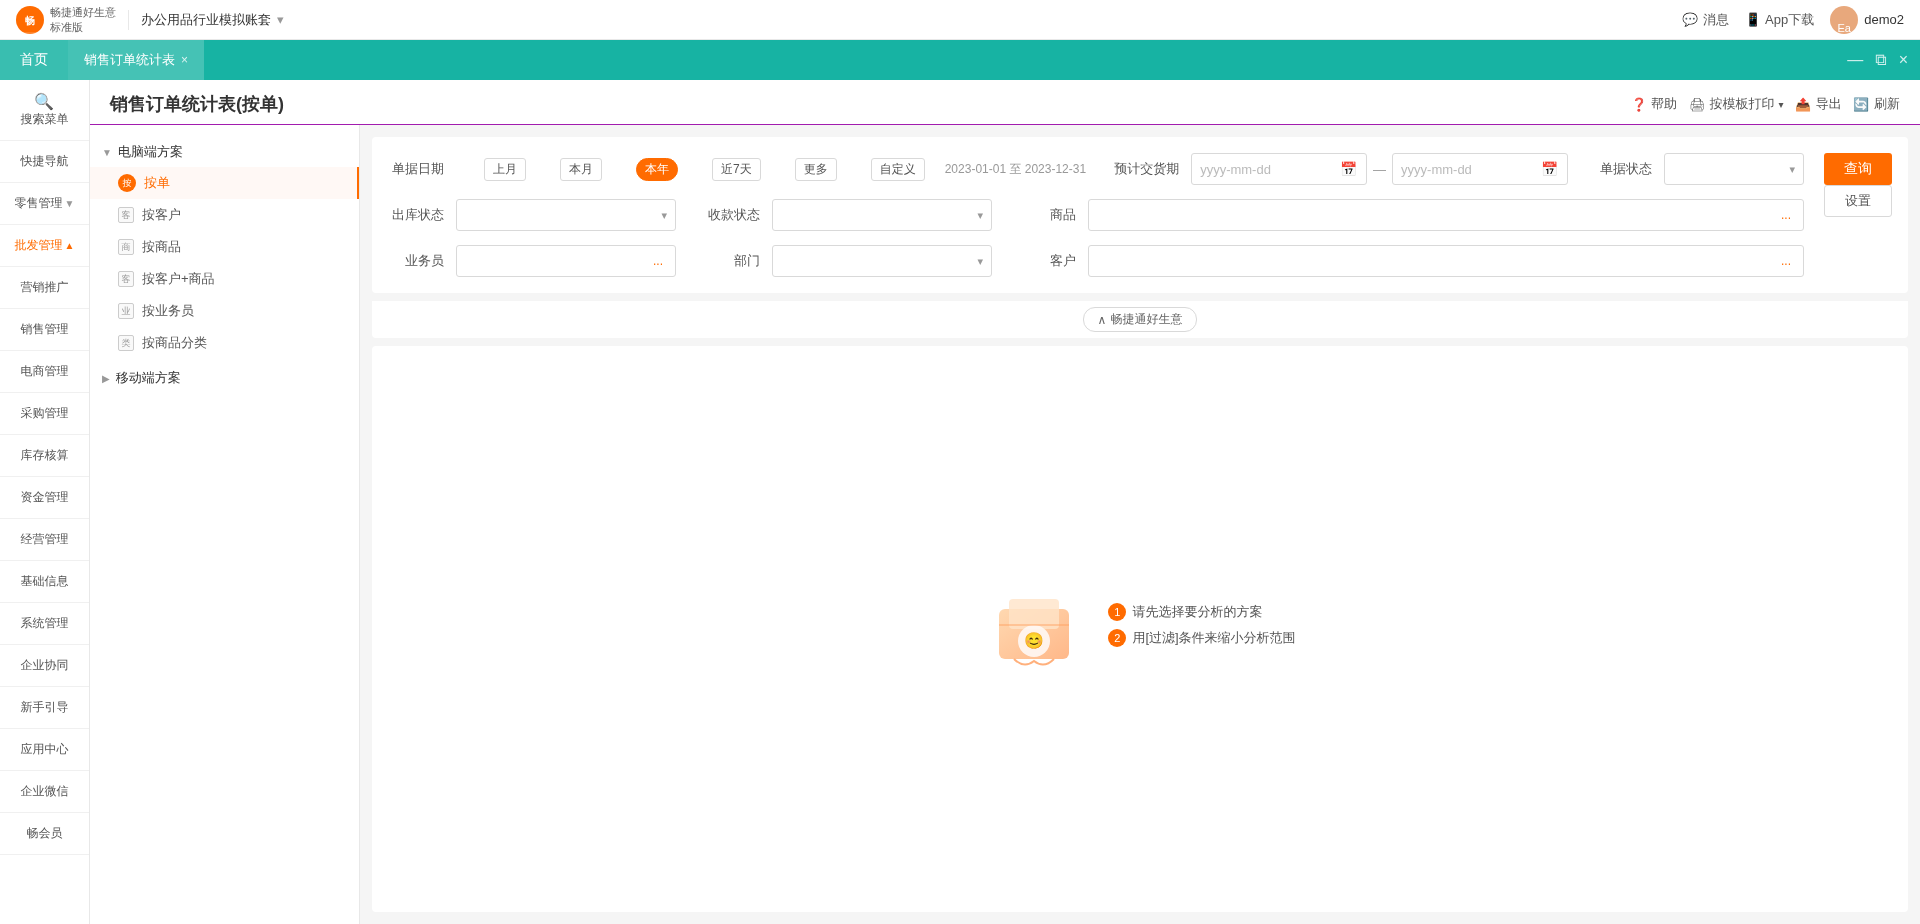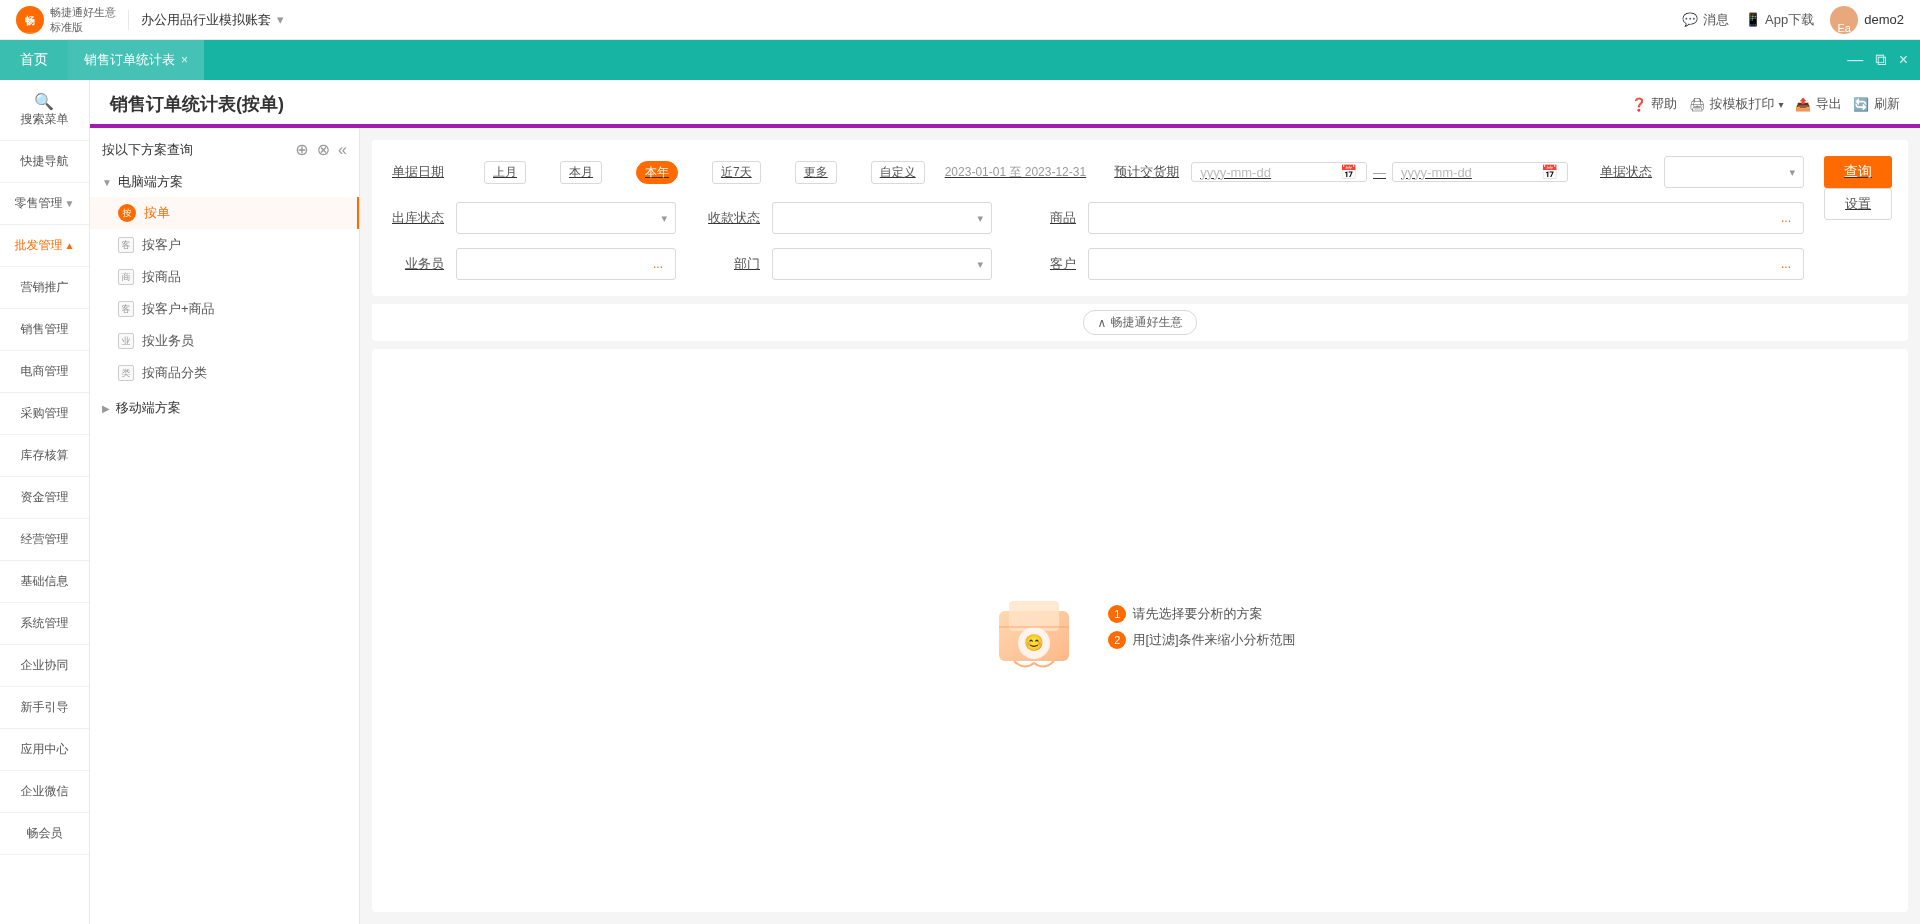--- a/index.html
+++ b/index.html
@@ -64,21 +64,21 @@
     .sidebar-item-with-arrow {
       display: flex; align-items: center; justify-content: center; gap: 2px;
     }
     .sidebar-item.active { color: #ff6b00; }
 
     
     .main-content { flex: 1; display: flex; flex-direction: column; overflow: hidden; }
 
     
     .page-header {
-      padding: 12px 20px 8px; background: #fff; border-bottom: 4px solid #a21caf;
+      padding: 12px 20px 8px; background: #fff; border-bottom: 1px solid #a21caf;
       display: flex; align-items: center; justify-content: space-between;
     }
     .page-title { font-size: 18px; font-weight: bold; color: #333; }
     .page-actions { display: flex; align-items: center; gap: 12px; }
     .page-action-btn {
       display: flex; align-items: center; gap: 4px; font-size: 13px; color: #555; cursor: pointer;
     }
 
     
     .content-area { flex: 1; display: flex; overflow: hidden; background: #f5f5f5; }
@@ -117,21 +117,21 @@
     .tree-item-icon-sq {
       width: 16px; height: 16px; border: 1px solid #ccc; border-radius: 2px;
       display: flex; align-items: center; justify-content: center; color: #999; font-size: 10px;
       background: #f9f9f9;
     }
 
     
     .right-panel { flex: 1; display: flex; flex-direction: column; overflow: hidden; padding: 12px; }
 
     
-    .filter-area { background: #fff; border-radius: 4px; padding: 16px; margin-bottom: 8px; text-decoration: underline; }
+    .filter-area { background: #fff; border-radius: 4px; padding: 16px; margin-bottom: 8px; }
     .filter-row { display: flex; align-items: center; gap: 12px; margin-bottom: 14px; }
     .filter-row:last-child { margin-bottom: 0; }
     .filter-label { font-size: 13px; color: #555; white-space: nowrap; min-width: 56px; text-align: right; }
     .filter-date-group { display: flex; align-items: center; gap: 6px; }
     .date-btn {
       padding: 2px 8px; font-size: 12px; border: 1px solid #d9d9d9; border-radius: 3px;
       cursor: pointer; background: #fff; color: #555; margin-left: 28px;
     }
     .date-btn.active { background: #ff6b00; color: #fff; border-color: #ff6b00; border-radius: 12px; }
     .date-range-text { font-size: 12px; color: #999; }
@@ -141,21 +141,21 @@
       display: flex; align-items: center; justify-content: space-between; position: relative;
     }
     .select-arrow { position: absolute; right: 8px; top: 50%; transform: translateY(-50%); color: #999; font-size: 11px; }
     .filter-more-btn {
       color: #ff6b00; cursor: pointer; font-size: 12px; padding: 0 4px;
     }
     .date-picker-group {
       display: flex; align-items: center; gap: 6px; flex: 1;
     }
     .date-input-wrap {
-      flex: 1; height: 20px; border: 1px solid #d9d9d9; border-radius: 3px; padding: 0 28px 0 8px;
+      flex: 1; height: 32px; border: 1px solid #d9d9d9; border-radius: 3px; padding: 0 28px 0 8px;
       position: relative; display: flex; align-items: center;
     }
     .date-input-placeholder { color: #bbb; font-size: 13px; }
     .date-input-icon { position: absolute; right: 8px; color: #ff6b00; font-size: 14px; }
     .date-sep { color: #999; }
 
     
     .collapse-bar {
       display: flex; align-items: center; justify-content: center; padding: 6px;
       background: #fff; border-radius: 0 0 4px 4px; cursor: pointer; margin-bottom: 8px;
@@ -341,28 +341,20 @@
         <div class="page-action-btn">
           <span>🔄</span>
           <span>刷新</span>
         </div>
       </div>
     </div>
 
     <div class="content-area">
 
       <div class="left-panel">
-        <div class="left-panel-header">
-          <span class="left-panel-title">按以下方案查询</span>
-          <div class="left-panel-icons">
-            <span class="left-panel-icon">⊕</span>
-            <span class="left-panel-icon">⊗</span>
-            <span class="left-panel-icon">«</span>
-          </div>
-        </div>
 
         <div class="tree-group">
           <div class="tree-group-header">
             <span class="tree-arrow">▼</span>
             <span>电脑端方案</span>
           </div>
           <div class="tree-item active">
             <div class="tree-item-icon" style="font-size:9px">按</div>
             <span>按单</span>
           </div>

